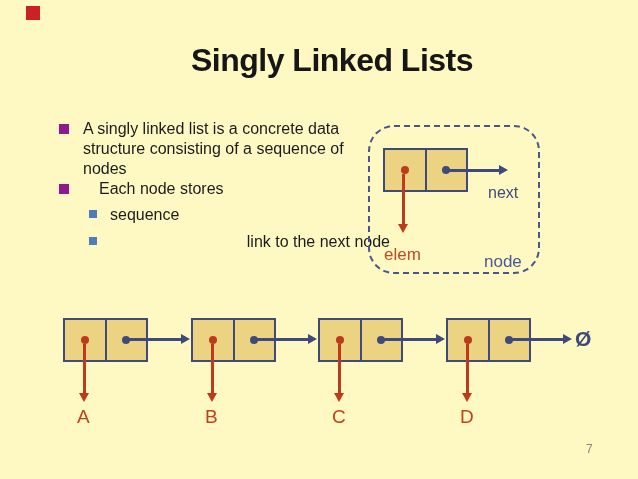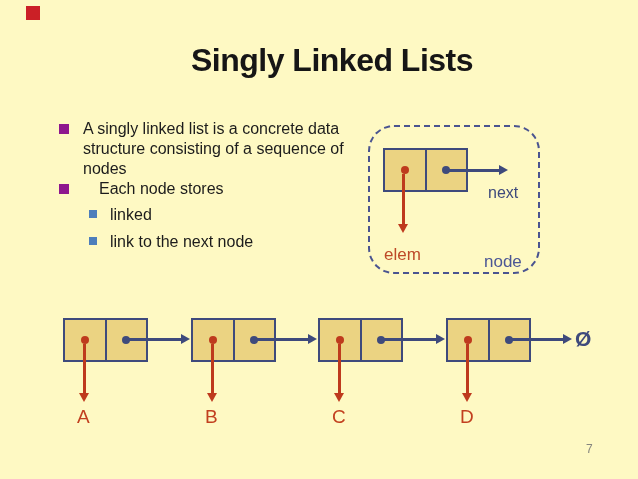--- a/index.html
+++ b/index.html
@@ -57,24 +57,24 @@
 
   <div class="title">Singly Linked Lists</div>
 
   <div class="bullet-sq" style="left:59px;top:124px;"></div>
   <div class="bullet-text" style="left:83px;top:119px;width:272px;">A singly linked list is a concrete data structure consisting of a sequence of nodes</div>
 
   <div class="bullet-sq" style="left:59px;top:184px;"></div>
   <div class="bullet-text" style="left:67px;top:179px;width:280px;margin-left:32px;">Each node stores</div>
 
   <div class="sub-bullet-sq" style="left:89px;top:210px;"></div>
-  <div class="bullet-text" style="left:110px;top:205px;width:280px;">linked</div>
+  <div class="bullet-text" style="left:110px;top:205px;width:280px;">sequence</div>
 
   <div class="sub-bullet-sq" style="left:89px;top:237px;"></div>
-  <div class="bullet-text" style="left:110px;top:232px;width:280px;">link to the next node</div>
+  <div class="bullet-text" style="left:110px;top:232px;width:280px;text-align:right;">link to the next node</div>
 
   <div class="dashed-box"></div>
 
   <div class="node" style="left:383px;top:148px;">
     <div class="cell">
       <span class="dot red"></span>
     </div>
     <div class="cell">
       <span class="dot navy"></span>
     </div>

